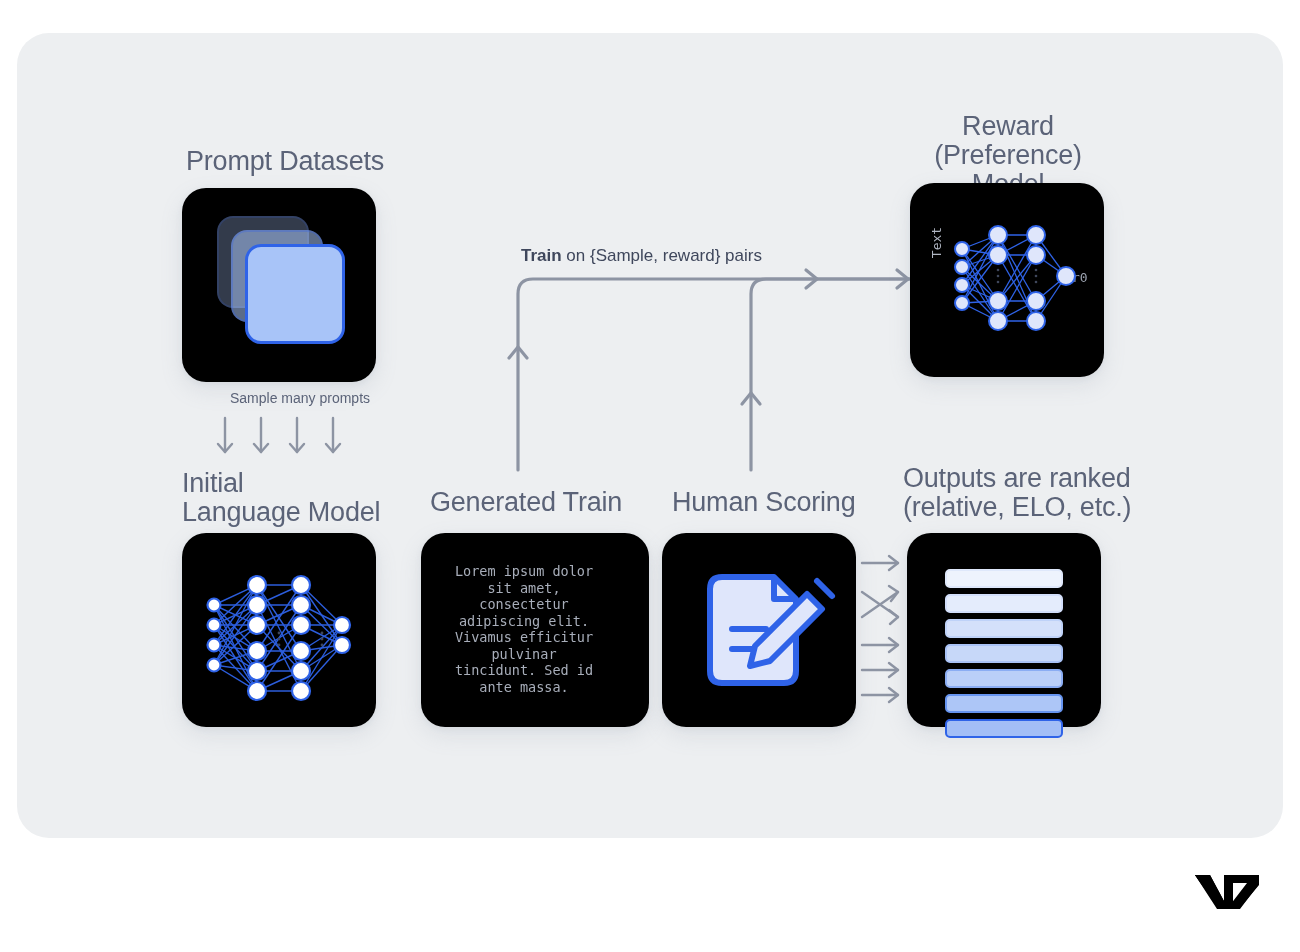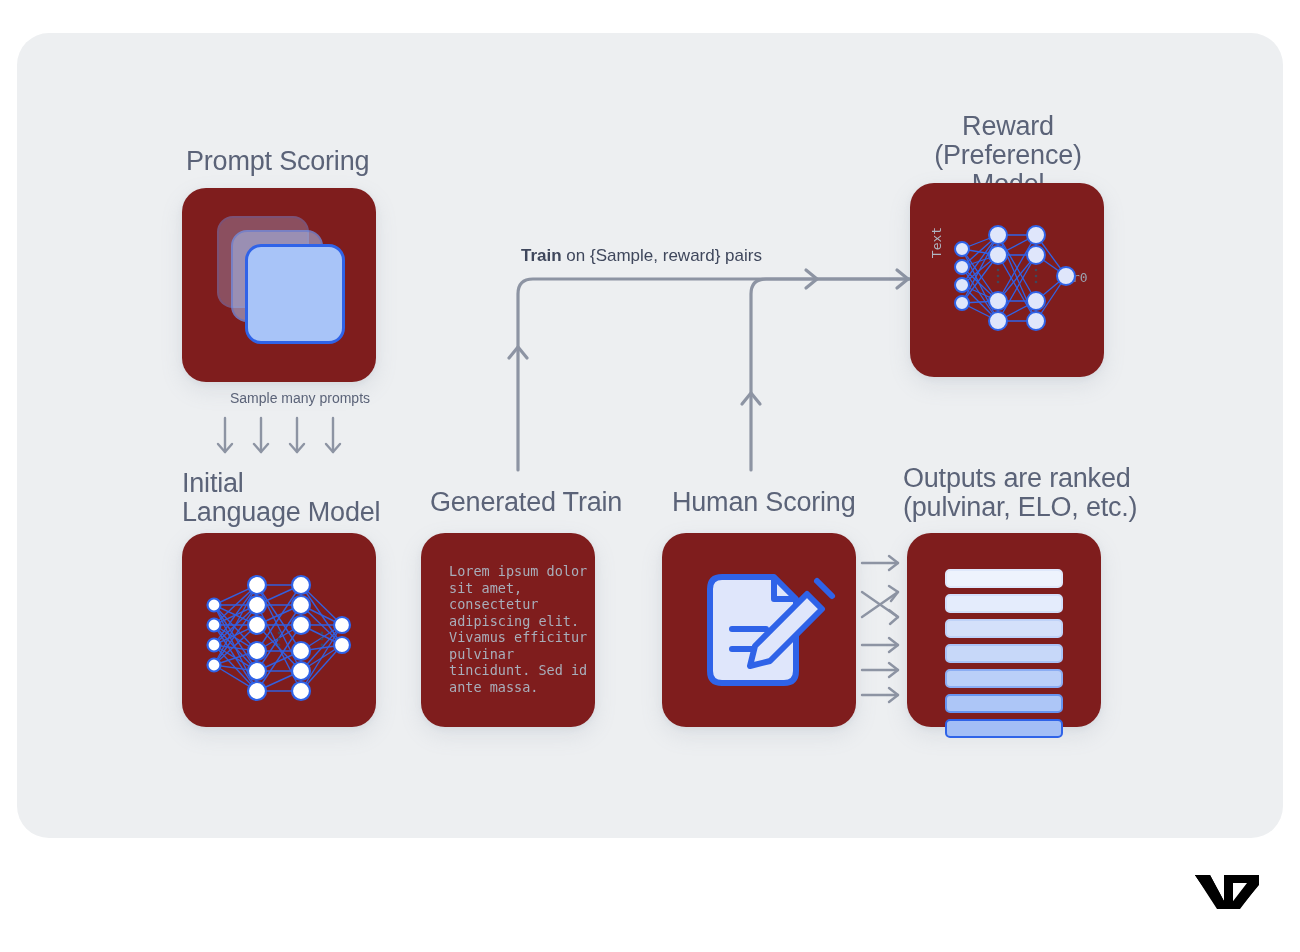--- a/index.html
+++ b/index.html
@@ -21,41 +21,41 @@
     position:absolute;
     color:#5b6378;
     font-size:27px;
     line-height:29px;
     font-weight:400;
     white-space:pre-line;
     letter-spacing:-0.2px;
   }
   .card{
     position:absolute;
-    background:#7f1d1d;
+    background:#000000;
     border-radius:24px;
     box-shadow:0 8px 22px rgba(130,140,160,0.16), 0 2px 6px rgba(130,140,160,0.10);
   }
   
   #h-prompt{left:186px;top:147px;}
   #card-prompt{left:182px;top:188px;width:194px;height:194px;}
   .stack-sq{position:absolute;border-radius:16px;box-sizing:border-box;}
   #sq1{left:35px;top:28px;width:92px;height:92px;background:rgba(168,196,248,.30);border:2.5px solid rgba(55,100,230,.18);}
   #sq2{left:49px;top:42px;width:92px;height:92px;background:rgba(168,196,248,.55);border:2.5px solid rgba(55,100,230,.35);}
   #sq3{left:63px;top:56px;width:100px;height:100px;background:#a8c4f8;border:3px solid #2f63e8;}
   #lbl-sample{
     position:absolute;left:210px;top:390px;width:180px;
     font-size:14px;color:#5b6378;text-align:center;
   }
   
   #h-lm{left:182px;top:469px;width:200px;}
   #card-lm{left:182px;top:533px;width:194px;height:194px;}
   
   #h-gen{left:430px;top:488px;}
-  #card-gen{left:421px;top:533px;width:174px;height:194px;}
+  #card-gen{left:421px;top:533px;width:228px;height:194px;text-align:center;}
   #gen-text{
     position:absolute;left:28px;top:30px;width:150px;
     font-family:"DejaVu Sans Mono", monospace;
     font-size:13.5px;line-height:16.5px;color:#a8aeba;
     white-space:pre-wrap;word-break:break-word;
   }
   
   #h-human{left:672px;top:488px;}
   #card-human{left:662px;top:533px;width:194px;height:194px;}
   
@@ -102,21 +102,21 @@
   </g>
 
   <g fill="none" stroke="#8d94a3" stroke-width="3.2" stroke-linecap="round" stroke-linejoin="round">
     <path d="M509,358 L518,347 L527,358"></path>
     <path d="M742,404 L751,393 L760,404"></path>
     <path d="M806,270 L817,279 L806,288"></path>
     <path d="M897,270 L908,279 L897,288"></path>
   </g>
 </svg>
 
-<div class="heading" id="h-prompt">Prompt Scoring</div>
+<div class="heading" id="h-prompt">Prompt Datasets</div>
 
 <div class="card" id="card-prompt">
   <div class="stack-sq" id="sq1"></div>
   <div class="stack-sq" id="sq2"></div>
   <div class="stack-sq" id="sq3"></div>
 </div>
 
 <div id="lbl-sample">Sample many prompts</div>
 
 <svg class="overlay" width="1300" height="952">
@@ -261,21 +261,21 @@
     <path d="M862,645 L898,645"></path>
       <path d="M889,638 L898,645 L889,652"></path>
     <path d="M862,670 L898,670"></path>
       <path d="M889,663 L898,670 L889,677"></path>
     <path d="M862,695 L898,695"></path>
       <path d="M889,688 L898,695 L889,702"></path>
   </g>
 </svg>
 
 <div class="heading" id="h-out">Outputs are ranked
-(pulvinar, ELO, etc.)</div>
+(relative, ELO, etc.)</div>
 <div class="card" id="card-out">
   <div class="rankbar" style="top:36px;background:#eef3fd;border:2px solid #dfe8fb;"></div>
   <div class="rankbar" style="top:61px;background:#e4ecfc;border:2px solid #d2defa;"></div>
   <div class="rankbar" style="top:86px;background:#d4e0fa;border:2px solid #bfd2f8;"></div>
   <div class="rankbar" style="top:111px;background:#c7d8f9;border:2px solid #a9c2f6;"></div>
   <div class="rankbar" style="top:136px;background:#bacff8;border:2px solid #8badf3;"></div>
   <div class="rankbar" style="top:161px;background:#adc6f7;border:2px solid #6694f0;"></div>
   <div class="rankbar" style="top:186px;background:#a3bef6;border:2.5px solid #2f63e8;"></div>
 </div>
 

